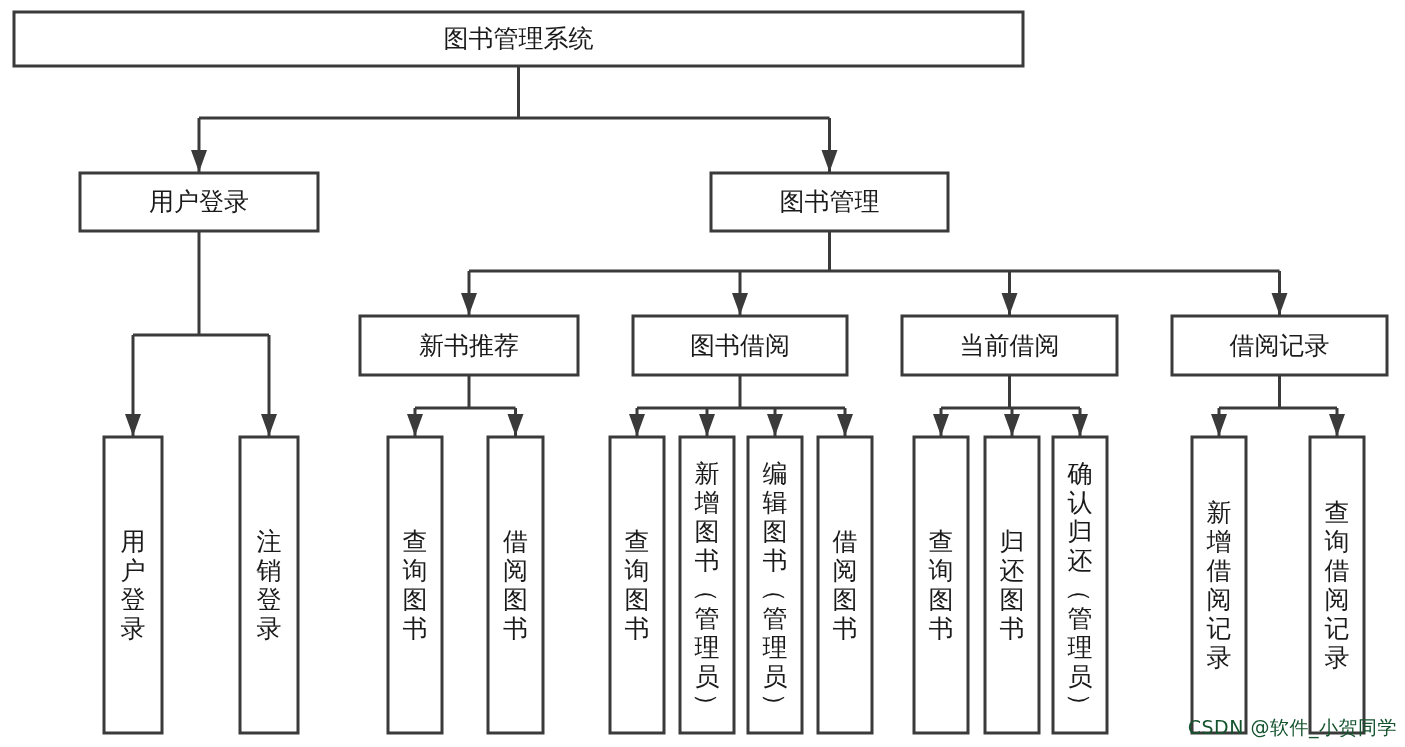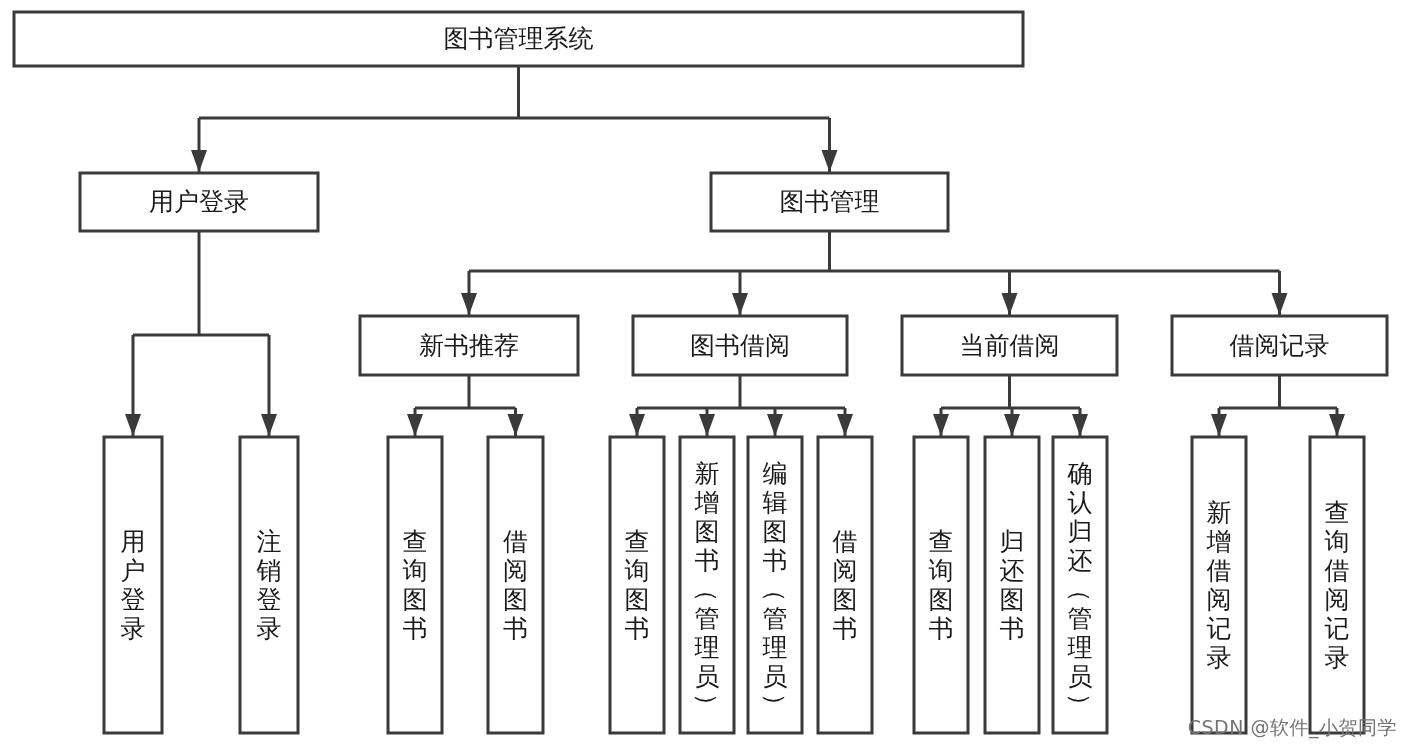--- a/index.html
+++ b/index.html
@@ -40,21 +40,21 @@
   }
   .arrow-head {
     fill: #3a3a3a;
     stroke: none;
   }
   .watermark {
     position: absolute;
     right: 8px;
     bottom: 6px;
     font-size: 19px;
-    color: #737373;
+    color: #14532d;
     font-family: "DejaVu Sans", "Liberation Sans", sans-serif;
     white-space: nowrap;
     letter-spacing: 0.5px;
   }
 </style>
 </head>
 <body>
 
 <svg id="diagram" viewBox="0 0 1405 747">
   <g id="connectors">

